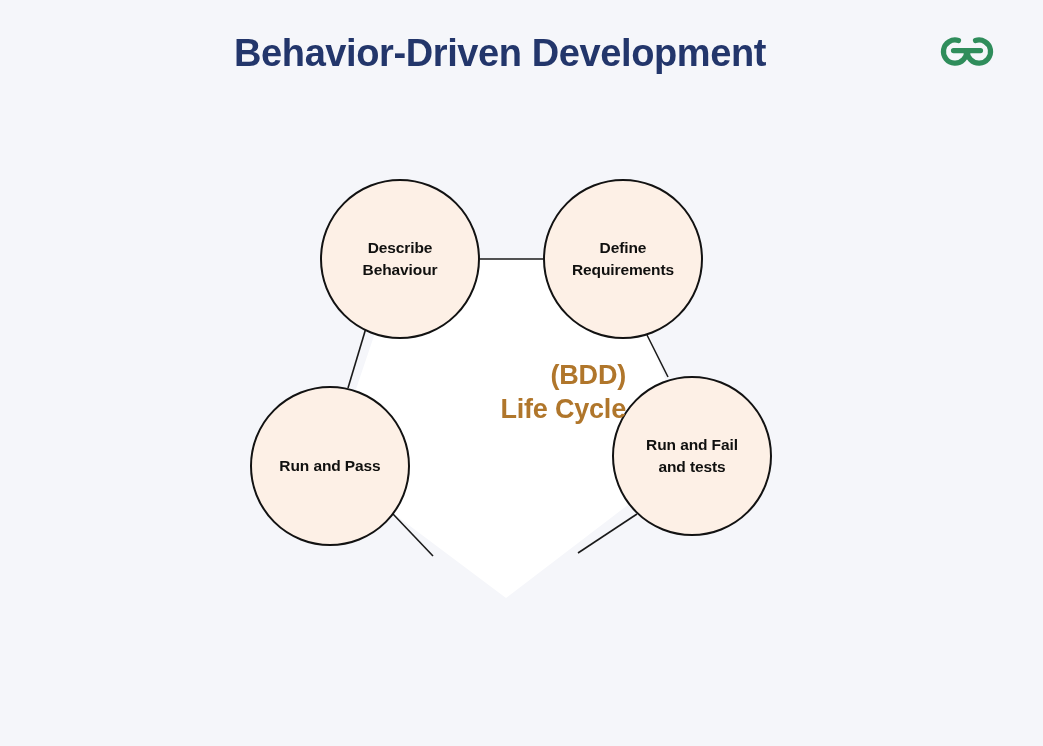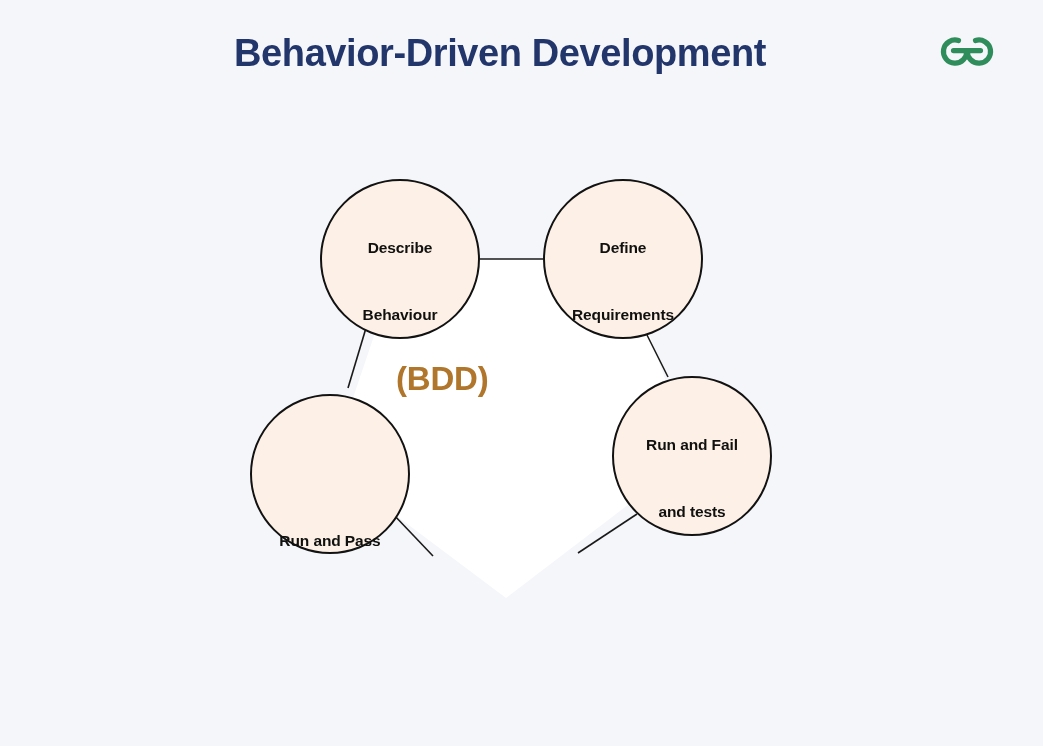--- a/index.html
+++ b/index.html
@@ -102,32 +102,31 @@
   .node-label {
     font-size: 15.5px;
     font-weight: bold;
     line-height: 1.42;
     color: #10100f;
     padding: 0 12px;
     letter-spacing: -0.1px;
   }
   .node-label .lbl-line {
     display: block;
-    margin-top: 45px;
   }
 
   
   #center-caption {
     position: absolute;
     left: 396px;
     top: 358px;
     width: 230px;
-    text-align: left;
+    text-align: right;
     color: #b0762b;
-    font-size: 33px;
+    font-size: 27px;
     font-weight: bold;
     line-height: 1.26;
     letter-spacing: -0.2px;
   }
   #center-caption .caption-line {
     display: block;
   }
 </style>
 </head>
 <body>
@@ -180,24 +179,25 @@
     </div>
 
     <div class="node" style="left:612px; top:376px; width:160px; height:160px;">
       <div class="node-label">
         <span class="lbl-line">Run and Fail</span>
         <span class="lbl-line">and tests</span>
       </div>
     </div>
 
 
-    <div class="node" style="left:250px; top:394px; width:160px; height:160px;align-items:flex-end;">
+    <div class="node" style="left:250px; top:386px; width:160px; height:160px;">
       <div class="node-label">
         <span class="lbl-line">Run and Pass</span>
       </div>
     </div>
 
     <div id="center-caption">
       <span class="caption-line">(BDD)</span>
+      <span class="caption-line">Life Cycle</span>
     </div>
 
   </div>
 </div>
 
 </body></html>

